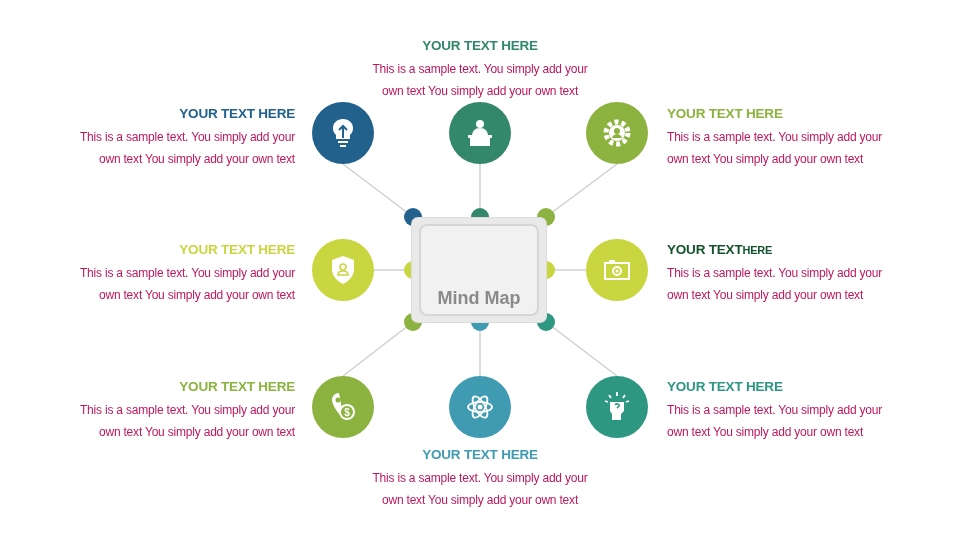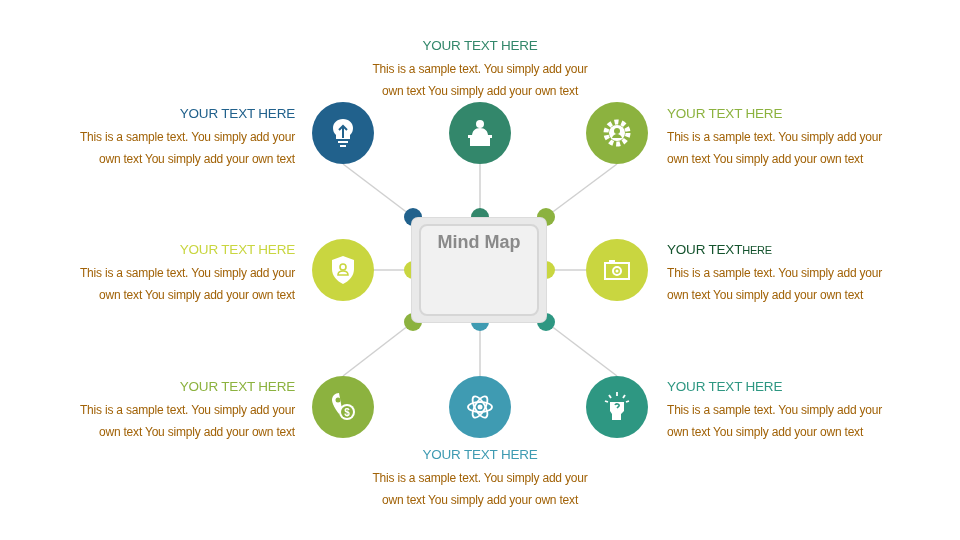--- a/index.html
+++ b/index.html
@@ -7,25 +7,25 @@
          font-family:"Liberation Sans", sans-serif; }
   svg.lines { position:absolute; left:0; top:0; width:960px; height:540px; }
   .node { position:absolute; width:62px; height:62px; border-radius:50%;
           display:flex; align-items:center; justify-content:center; }
   .node svg { width:34px; height:34px; }
   .dot { position:absolute; width:18px; height:18px; border-radius:50%; }
   .center { position:absolute; left:412px; top:218px; width:134px; height:104px;
             background:#e9e9e9; border-radius:6px; box-shadow:0 0 0 1px #dcdcdc; }
   .center-inner { position:absolute; left:7px; top:6px; right:7px; bottom:6px;
             background:#f1f1f1; border:2px solid #d6d6d6; border-radius:8px;
-            display:flex; flex-direction:column; align-items:center; justify-content:space-between; }
+            display:flex; flex-direction:column; align-items:center; justify-content:flex-end; }
   .center-line { font-weight:bold; font-size:18px; color:#8a8a8a; line-height:32px; }
   .block { position:absolute; width:240px; }
-  .block .title { font-weight:normal; font-size:13.5px; letter-spacing:-0.2px; line-height:16px; }
-  .block .desc { font-size:12px; color:#a16207; line-height:22px; margin-top:4px; letter-spacing:-0.2px;}
+  .block .title { font-weight:bold; font-size:13.5px; letter-spacing:-0.2px; line-height:16px; }
+  .block .desc { font-size:12px; color:#be185d; line-height:22px; margin-top:4px; letter-spacing:-0.2px;}
   .right { text-align:right; }
   .left { text-align:left; }
   .mid { text-align:center; }
   .small-caps { font-size:11px; }
 </style>
 </head>
 <body>
 
 <svg class="lines">
   <g stroke="#d0d0d0" stroke-width="1.5">

